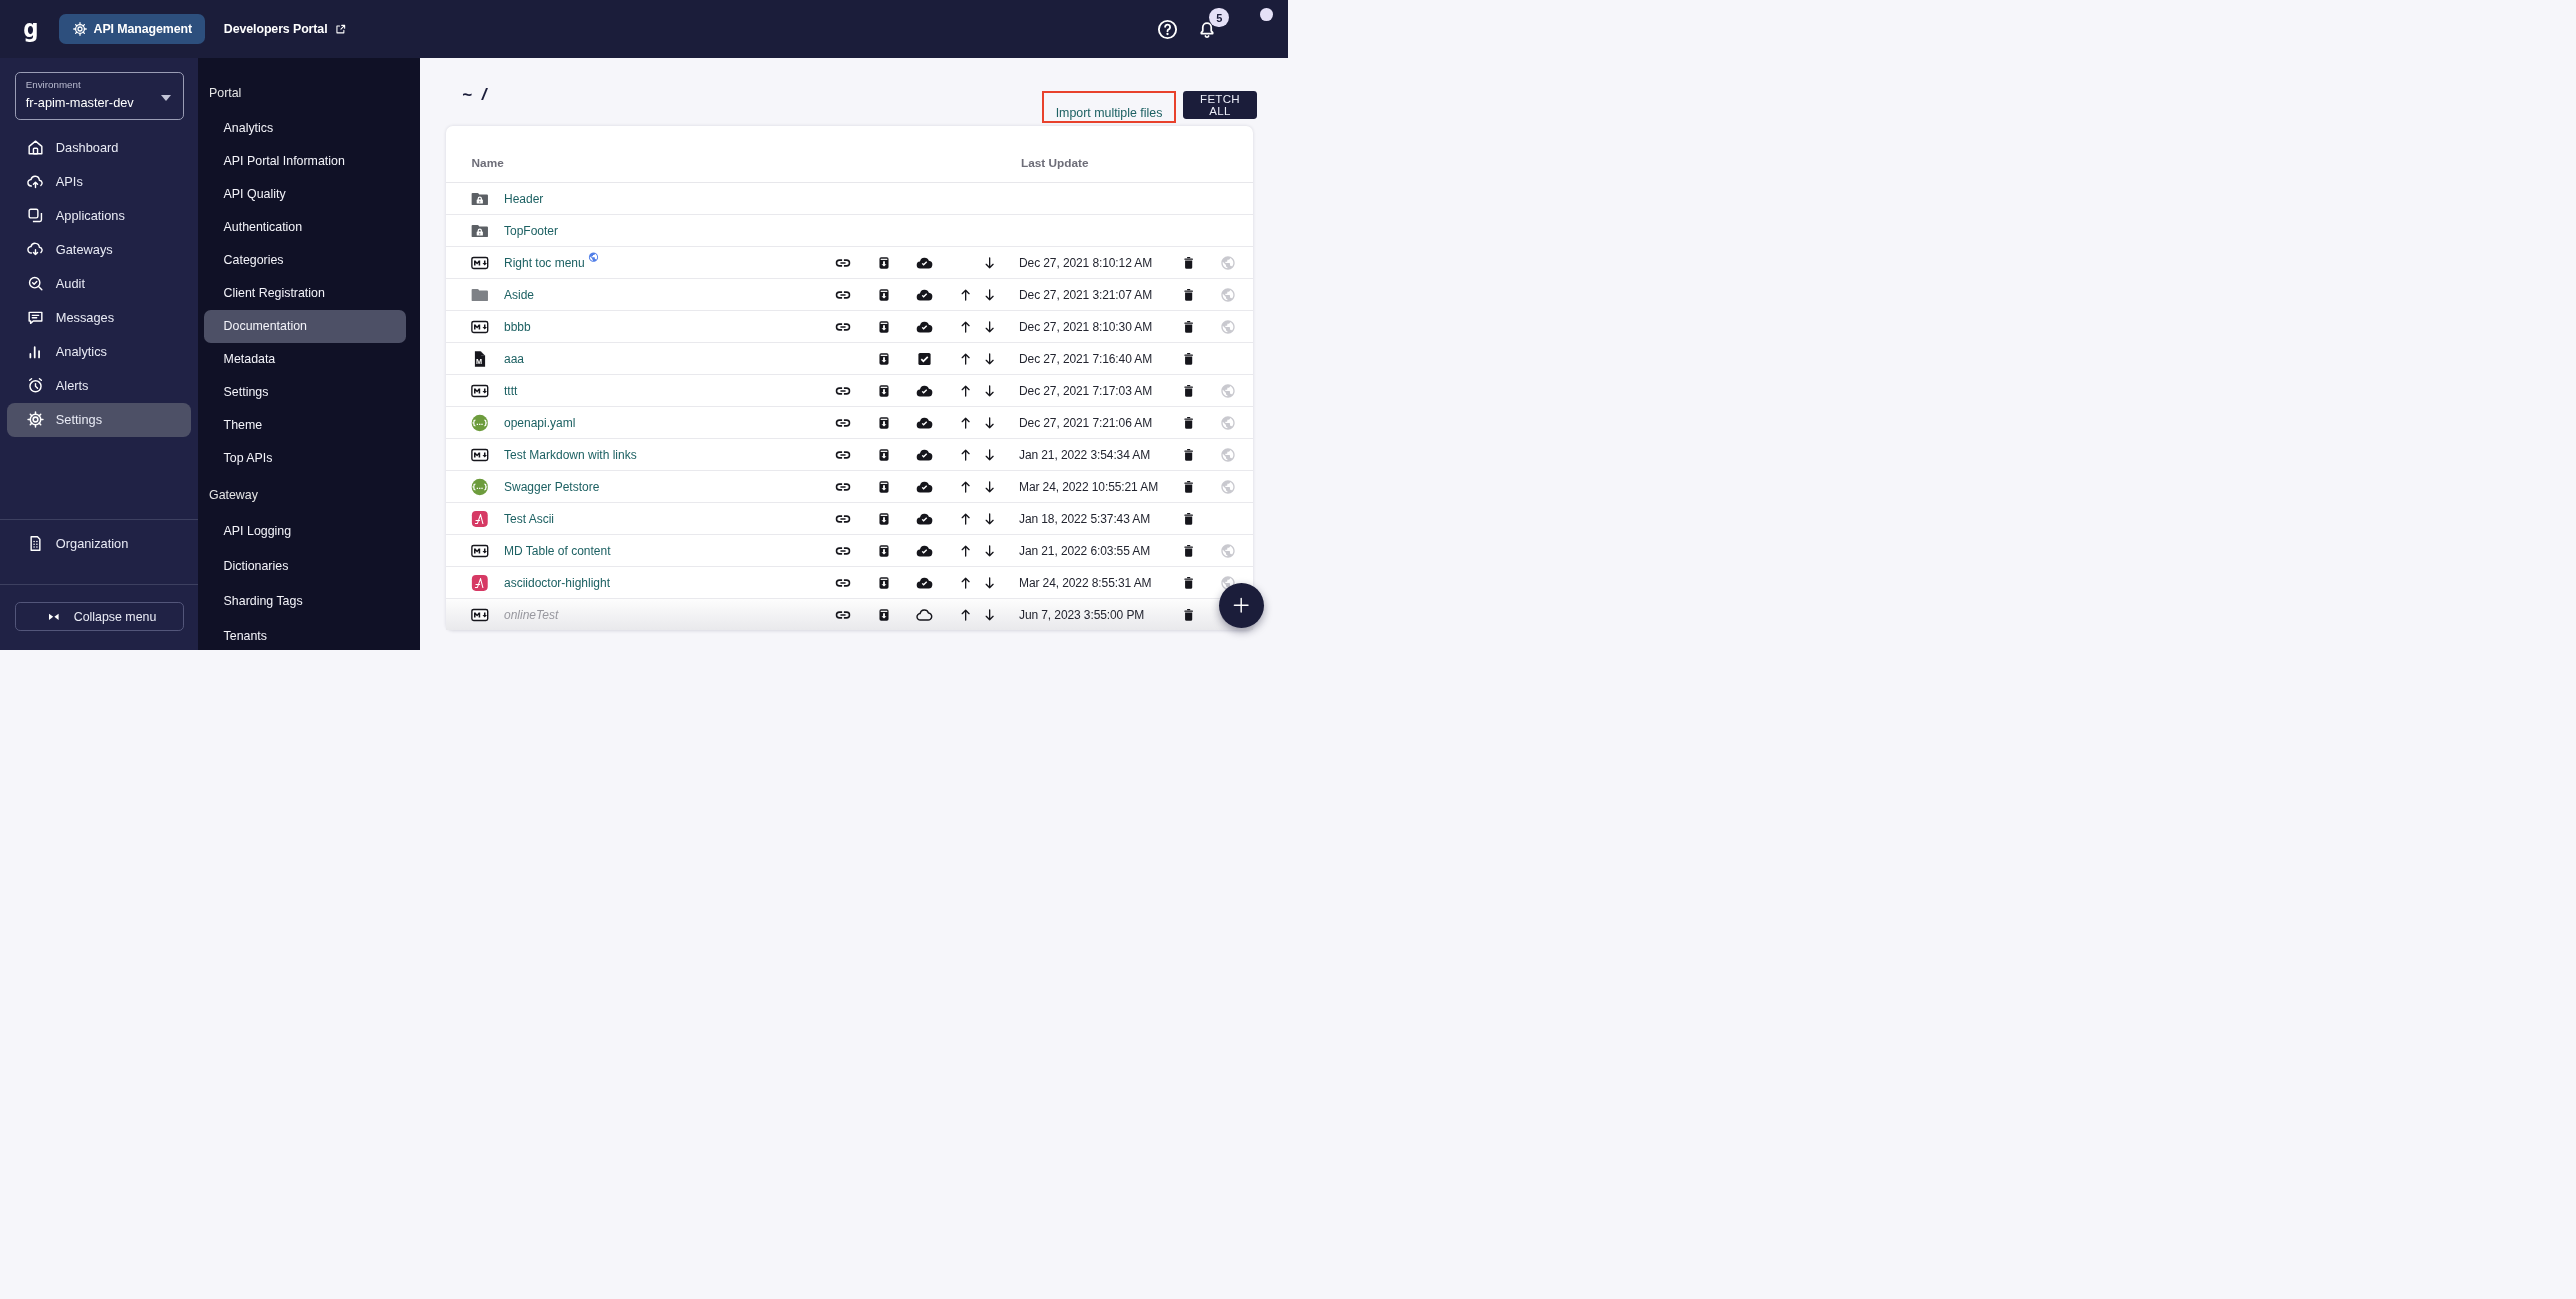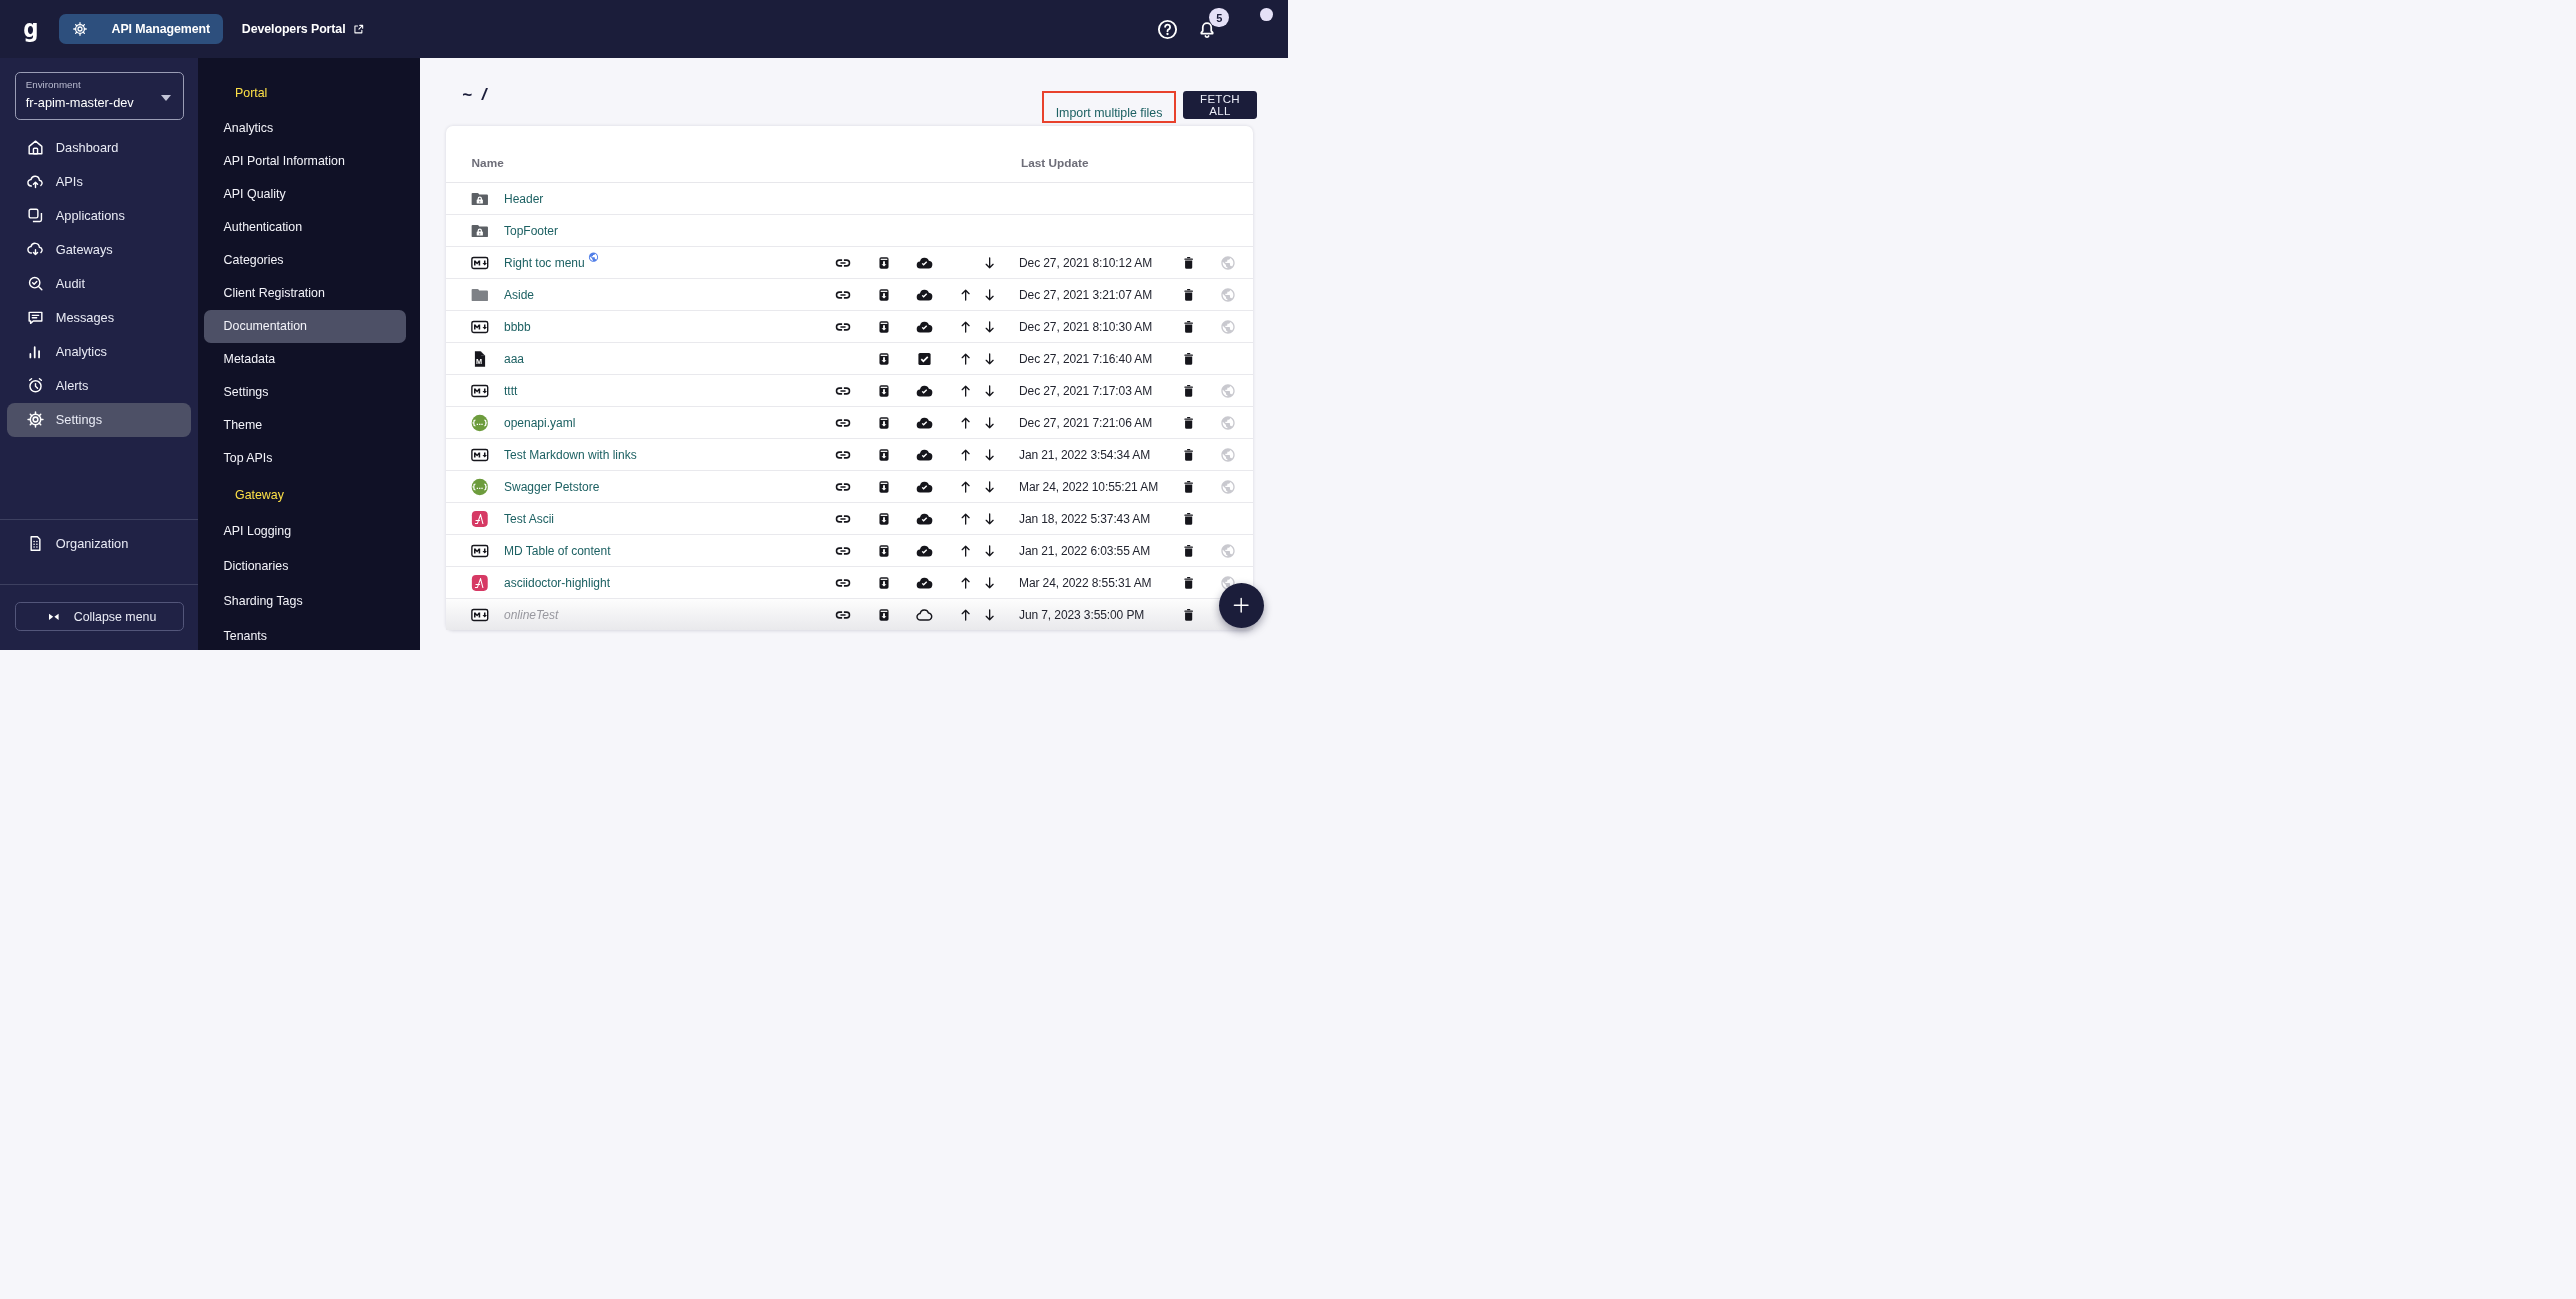--- a/index.html
+++ b/index.html
@@ -6,21 +6,21 @@
   body{width:1288px;height:650px;overflow:hidden;position:relative;
        font-family:"Liberation Sans",sans-serif;background:#f6f6fa;}
   svg{display:block;width:100%;height:100%;}
 
   
   .topbar{position:absolute;left:0;top:0;width:1288px;height:58px;background:#1b1d3a;
           display:flex;align-items:center;z-index:6;}
   .logo{margin-left:23px;color:#fff;font-family:"DejaVu Sans Mono",monospace;
         font-weight:bold;font-size:25.6px;line-height:25.6px;}
   .app-btn{margin-left:20.4px;height:30px;padding:0 12.8px;background:#2d4f7d;border:none;
-           border-radius:6.8px;display:flex;align-items:center;gap:24px;cursor:pointer;}
+           border-radius:6.8px;display:flex;align-items:center;gap:6px;cursor:pointer;}
   .app-btn .ic{width:16px;height:16px;}
   .app-btn span{color:#fff;font-size:12.4px;font-weight:bold;letter-spacing:-0.1px;}
   .portal-link{margin-left:19px;display:flex;align-items:center;gap:6.8px;cursor:pointer;}
   .portal-link span{color:#fff;font-size:12.4px;font-weight:bold;letter-spacing:-0.1px;}
   .portal-link .ic{width:12.8px;height:12.8px;}
   .tb-right{margin-left:auto;display:flex;align-items:center;gap:17px;margin-right:21px;}
   .help-ic{width:23px;height:23px;cursor:pointer;}
   .bell-wrap{position:relative;width:22px;height:22px;cursor:pointer;}
   .bell-badge{position:absolute;top:-10.2px;right:-11px;width:19.6px;height:19.6px;border-radius:50%;
               background:#e5e1f7;color:#1b1d3a;font-size:11px;font-weight:bold;
@@ -54,21 +54,21 @@
   .org-li{margin-top:6.8px;}
   .div2{margin-top:24px;}
   .collapse-btn{margin:17px 14.5px 0 14.5px;height:29px;border:0.9px solid #53567a;border-radius:5.1px;
                 display:flex;align-items:center;padding-left:19px;cursor:pointer;box-sizing:border-box;}
   .collapse-btn .ic{width:13.6px;height:13.6px;}
   .collapse-btn span{margin-left:12.8px;color:#e9ebf5;font-size:12.4px;}
 
   
   .subnav{position:absolute;left:198px;top:58px;width:222px;height:592px;background:#101126;
           box-sizing:border-box;padding-top:25px;}
-  .sec-title{height:20.4px;line-height:20.4px;padding-left:37px;color:#fde047;font-size:12.4px;}
+  .sec-title{height:20.4px;line-height:20.4px;padding-left:11px;color:#e5e5e5;font-size:12.4px;}
   .sec-items{list-style:none;margin:8.5px 0 0 0;padding:0;}
   .sec-items li{height:33px;margin:0 14.5px 0 6px;display:flex;align-items:center;
                 padding-left:19.6px;border-radius:6.8px;cursor:pointer;
                 color:#f4f4fa;font-size:12.4px;}
   .sec-items li.sel{background:#4d5066;}
   .sec-gap{margin-top:10.2px;}
   .gw .sec-items li{height:35px;}
 
   
   .main{position:absolute;left:421px;top:58px;width:867px;height:592px;background:#f6f6fa;}

